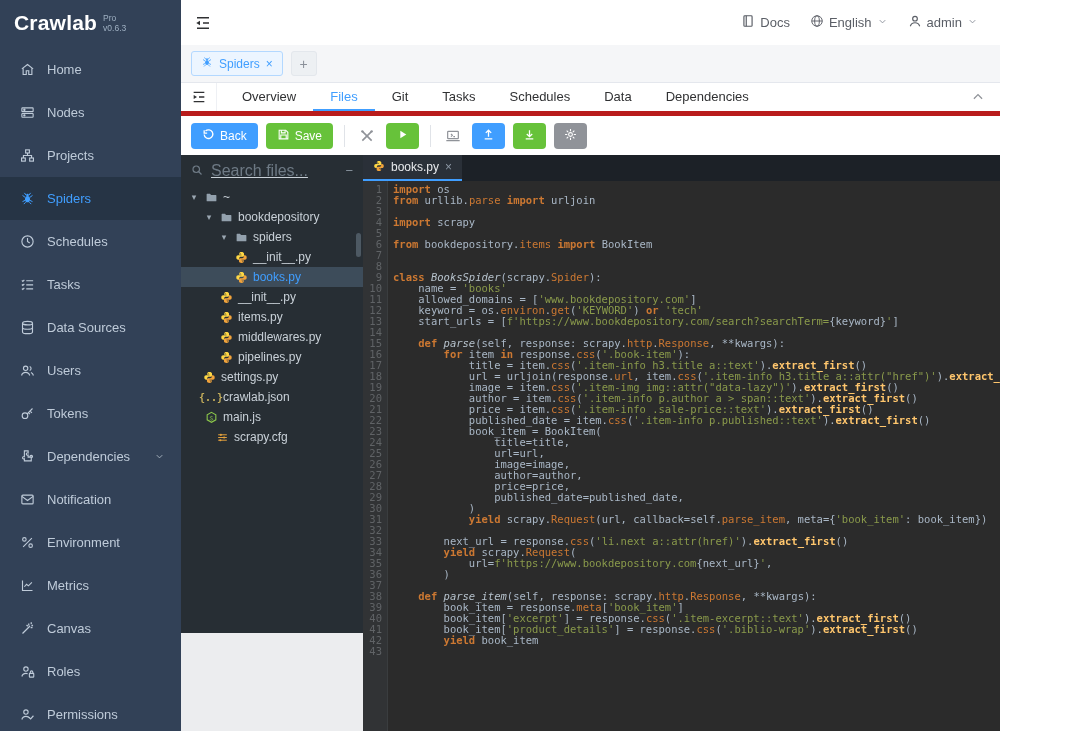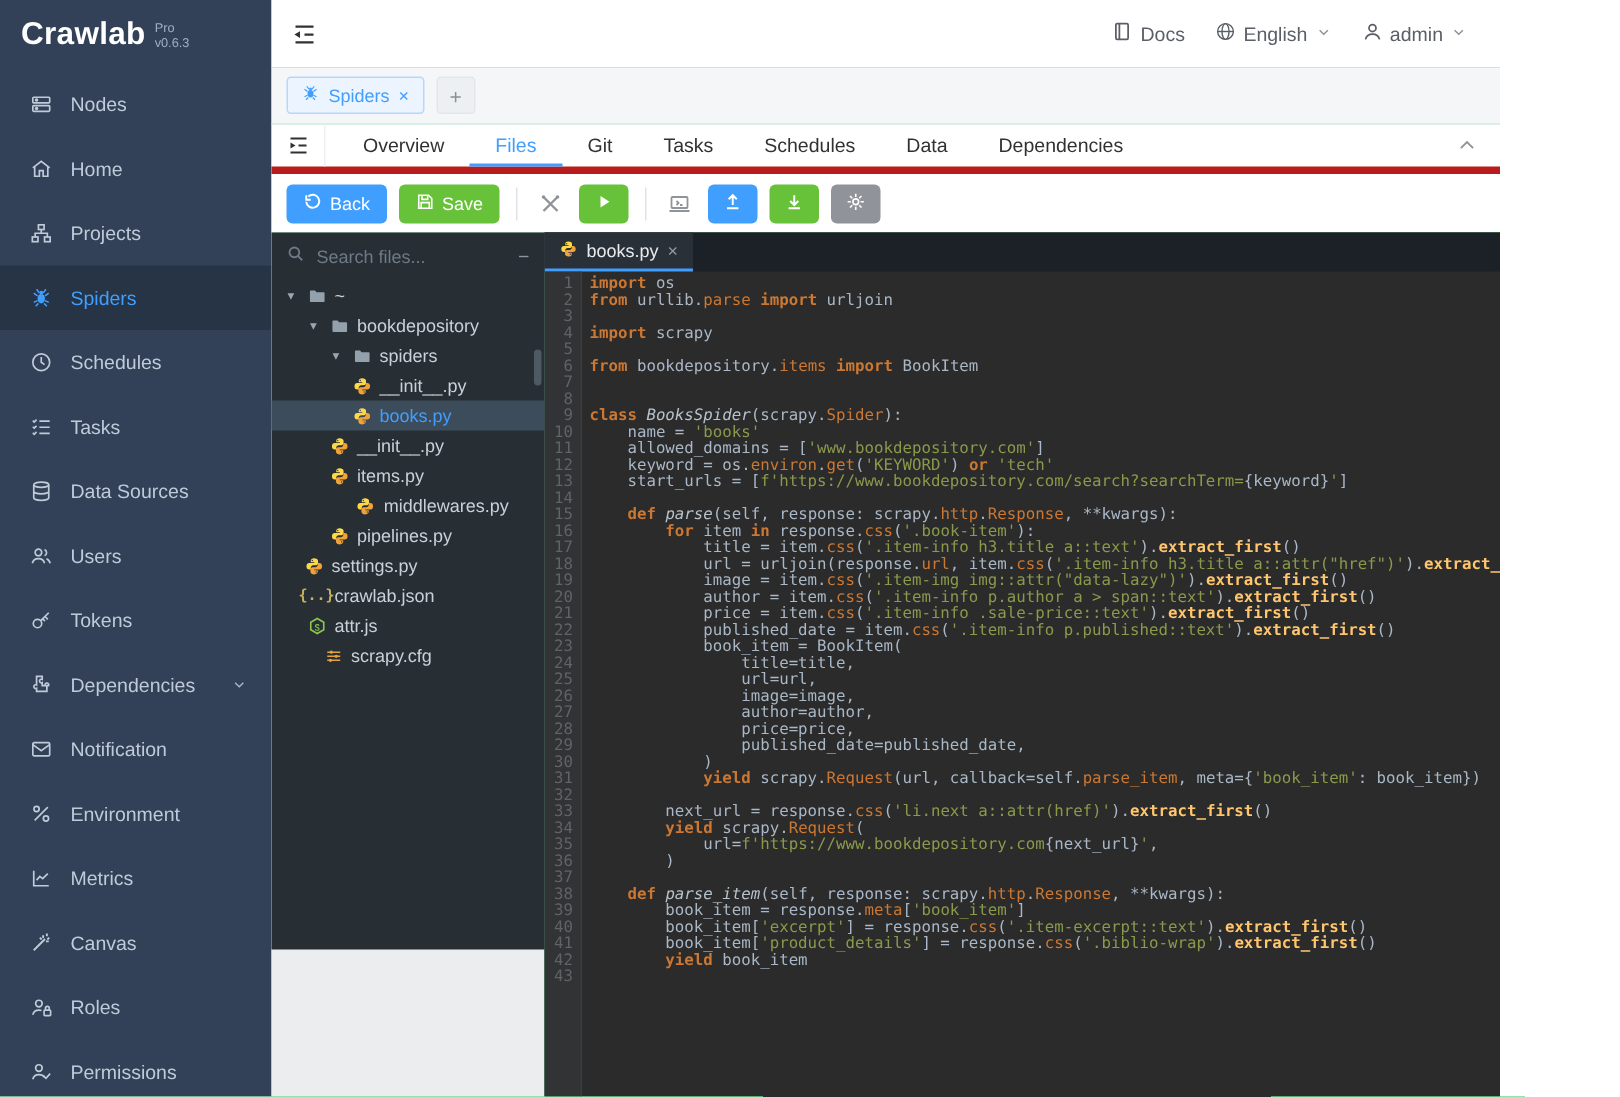--- a/index.html
+++ b/index.html
@@ -17,21 +17,21 @@
   .logo-text { color:#fff; font-size:21px; font-weight:bold; letter-spacing:.2px; line-height:24px; }
   .logo-sub { margin-left:6px; margin-top:2px; color:#9fb0c2; font-size:8.5px; line-height:10px; }
   .side-item { height:43px; display:flex; align-items:center; gap:12px; padding:0 16px 0 19px; font-size:13px; color:var(--sidebar-text,#bfcbd9); cursor:pointer; }
   .side-item.active { background:var(--sidebar-active-bg,#263445); color:var(--accent,#409eff); }
   .si-icon { width:16px; height:16px; flex:0 0 16px; display:flex; align-items:center; justify-content:center; }
   .si-icon svg { width:15px; height:15px; display:block; }
   .si-chevron { margin-left:auto; width:11px; height:11px; color:#aab6c2; }
   .si-chevron svg { width:11px; height:11px; display:block; }
 
   
-  .main { flex:1; display:flex; flex-direction:column; min-width:0; background:#22c55e; }
+  .main { flex:1; display:flex; flex-direction:column; min-width:0; background:#701a75; }
 
   .topbar { height:45px; flex:0 0 45px; display:flex; align-items:center; justify-content:space-between; padding:0 22px 0 11px; background:#fff; }
   .fold-btn { width:22px; height:22px; color:#303133; display:flex; align-items:center; justify-content:center; cursor:pointer; }
   .fold-btn svg { width:18px; height:18px; }
   .top-right { display:flex; align-items:center; gap:20px; color:#5a5e66; font-size:13px; }
   .top-group { display:flex; align-items:center; gap:5px; cursor:pointer; }
   .top-group svg { width:14px; height:14px; }
   .tiny-chevron svg { width:11px; height:11px; color:#8a8f99; }
 
   .tabs-row { height:38px; flex:0 0 38px; background:#f5f6f8; border-bottom:1px solid #e4e7ed; display:flex; align-items:center; padding:0 0 0 10px; gap:8px; }
@@ -60,21 +60,21 @@
   .tool-icon { width:22px; height:22px; color:#909399; display:flex; align-items:center; justify-content:center; cursor:pointer; }
   .tool-icon svg { width:16px; height:16px; }
 
   
   .content { flex:1; display:flex; min-height:0; }
 
   .explorer { width:182px; flex:0 0 182px; background:#ecedef; display:flex; flex-direction:column; }
   .explorer-panel { height:478px; background:var(--tree-bg,#272e34); color:#c9d1d8; position:relative; padding-top:3px; overflow:hidden; }
   .search-row { height:25px; display:flex; align-items:center; gap:6px; padding:0 10px; color:#6e7a85; }
   .search-row svg { width:12px; height:12px; flex:0 0 12px; }
-  .search-input { flex:1; min-width:0; background:transparent; border:none; outline:none; color:#c9d1d8; font-size:12px; font-family:inherit; }
+  .search-input { flex:1; min-width:0; background:transparent; border:none; outline:none; color:#c9d1d8; font-size:16px; font-family:inherit;text-decoration:underline; }
   .search-input::placeholder { color:#6e7a85; }
   .minus-btn { color:#8a95a0; font-size:13px; cursor:pointer; line-height:1; }
   .tree { margin-top:4px; }
   .tree-row { height:20px; display:flex; align-items:center; gap:5px; font-size:12px; white-space:nowrap; overflow:hidden; padding-right:6px; cursor:pointer; }
   .tree-row.selected { background:var(--tree-selected-bg,#3d4c5a); }
   .tree-row.selected .tree-label { color:var(--accent,#409eff); }
   .caret { width:10px; flex:0 0 10px; font-size:9px; color:#9aa6b1; text-align:center; }
   .tree-icon { width:14px; height:14px; flex:0 0 14px; display:flex; align-items:center; justify-content:center; }
   .tree-icon svg { width:13px; height:13px; display:block; }
   .tree-icon.txt { font-size:10px; font-weight:bold; color:#c7b05c; font-family:"DejaVu Sans Mono",monospace; }
@@ -106,36 +106,36 @@
       <span class="logo-text">Crawlab</span>
       <span class="logo-sub">
         <span>Pro</span><br>
         <span>v0.6.3</span>
       </span>
     </div>
     <nav id="sidebar-menu">
         <div class="side-item">
           <span class="si-icon">
             <svg viewBox="0 0 24 24" fill="none" stroke="currentColor" stroke-width="1.8">
+              <path d="M3 11l9-7 9 7"></path>
+              <path d="M5 10v10h5v-6h4v6h5V10"></path>
+            </svg>
+          </span>
+          <span>Home</span>
+        </div>
+        <div class="side-item">
+          <span class="si-icon">
+            <svg viewBox="0 0 24 24" fill="none" stroke="currentColor" stroke-width="1.8">
               <rect x="3" y="4.5" width="18" height="6" rx="1"></rect>
               <rect x="3" y="13.5" width="18" height="6" rx="1"></rect>
               <circle cx="7" cy="7.5" r="1" fill="currentColor"></circle>
               <circle cx="7" cy="16.5" r="1" fill="currentColor"></circle>
             </svg>
           </span>
           <span>Nodes</span>
-        </div>
-        <div class="side-item">
-          <span class="si-icon">
-            <svg viewBox="0 0 24 24" fill="none" stroke="currentColor" stroke-width="1.8">
-              <path d="M3 11l9-7 9 7"></path>
-              <path d="M5 10v10h5v-6h4v6h5V10"></path>
-            </svg>
-          </span>
-          <span>Home</span>
         </div>
         <div class="side-item">
           <span class="si-icon">
             <svg viewBox="0 0 24 24" fill="none" stroke="currentColor" stroke-width="1.8">
               <rect x="9" y="3" width="6" height="5"></rect>
               <rect x="2.5" y="16" width="6" height="5"></rect>
               <rect x="15.5" y="16" width="6" height="5"></rect>
               <path d="M12 8v4M12 12H5.5v4M12 12h6.5v4"></path>
             </svg>
           </span>
@@ -472,21 +472,21 @@
               </div>
               <div class="tree-row" style="padding-left: 38px;">
                 <span class="tree-icon">
                   <svg viewBox="0 0 24 24">
                     <path fill="#ffd845" d="M11.9 2c-2.6 0-4.2 1.1-4.2 3.1V7h4.4v.9H5.9C3.7 7.9 2.4 9.4 2.4 12s1.3 4 3.5 4h1.8v-2.3c0-1.7 1.4-3 3-3h3.4c1.4 0 2.6-1.2 2.6-2.6V5.1C16.7 3.1 14.5 2 11.9 2zM9.6 4.1c.5 0 .8.4.8.9s-.3.9-.8.9-.8-.4-.8-.9.3-.9.8-.9z"></path>
                     <path fill="#f1a33b" d="M12.1 22c2.6 0 4.2-1.1 4.2-3.1V17h-4.4v-.9h6.2c2.2 0 3.5-1.5 3.5-4.1s-1.3-4-3.5-4h-1.8v2.3c0 1.7-1.4 3-3 3h-3.4c-1.4 0-2.6 1.2-2.6 2.6v2.9c0 2 2.2 3.2 4.8 3.2zm2.3-2.1c-.5 0-.8-.4-.8-.9s.3-.9.8-.9.8.4.8.9-.3.9-.8.9z"></path>
                   </svg>
                 </span>
                 <span class="tree-label">items.py</span>
               </div>
-              <div class="tree-row" style="padding-left: 38px; justify-content: center;">
+              <div class="tree-row" style="padding-left: 38px;">
                 <span class="tree-icon">
                   <svg viewBox="0 0 24 24">
                     <path fill="#ffd845" d="M11.9 2c-2.6 0-4.2 1.1-4.2 3.1V7h4.4v.9H5.9C3.7 7.9 2.4 9.4 2.4 12s1.3 4 3.5 4h1.8v-2.3c0-1.7 1.4-3 3-3h3.4c1.4 0 2.6-1.2 2.6-2.6V5.1C16.7 3.1 14.5 2 11.9 2zM9.6 4.1c.5 0 .8.4.8.9s-.3.9-.8.9-.8-.4-.8-.9.3-.9.8-.9z"></path>
                     <path fill="#f1a33b" d="M12.1 22c2.6 0 4.2-1.1 4.2-3.1V17h-4.4v-.9h6.2c2.2 0 3.5-1.5 3.5-4.1s-1.3-4-3.5-4h-1.8v2.3c0 1.7-1.4 3-3 3h-3.4c-1.4 0-2.6 1.2-2.6 2.6v2.9c0 2 2.2 3.2 4.8 3.2zm2.3-2.1c-.5 0-.8-.4-.8-.9s.3-.9.8-.9.8.4.8.9-.3.9-.8.9z"></path>
                   </svg>
                 </span>
                 <span class="tree-label">middlewares.py</span>
               </div>
               <div class="tree-row" style="padding-left: 38px;">
                 <span class="tree-icon">
@@ -510,21 +510,21 @@
                 <span class="tree-icon txt">{..}</span>
                 <span class="tree-label">crawlab.json</span>
               </div>
               <div class="tree-row" style="padding-left: 23px;">
                 <span class="tree-icon">
                   <svg viewBox="0 0 24 24" fill="none" stroke="#8cc84b" stroke-width="2">
                     <path d="M12 2.5l8 4.6v9.2l-8 4.6-8-4.6V7.1z"></path>
                     <path d="M9.5 15.5c.4 1 1.2 1.5 2.5 1.5 1.5 0 2.3-.7 2.3-1.7 0-2.3-4.5-1.2-4.5-3.6 0-1 .9-1.7 2.2-1.7 1.1 0 1.9.4 2.3 1.3" stroke-width="1.3"></path>
                   </svg>
                 </span>
-                <span class="tree-label">attr.js</span>
+                <span class="tree-label">main.js</span>
               </div>
               <div class="tree-row" style="padding-left: 34px;">
                 <span class="tree-icon">
                   <svg viewBox="0 0 24 24" fill="none" stroke="#e6a23c" stroke-width="1.8">
                     <path d="M4 7h16M4 12h16M4 17h16"></path>
                     <circle cx="9" cy="7" r="2" fill="#e6a23c" stroke="none"></circle>
                     <circle cx="15" cy="12" r="2" fill="#e6a23c" stroke="none"></circle>
                     <circle cx="8" cy="17" r="2" fill="#e6a23c" stroke="none"></circle>
                   </svg>
                 </span>

